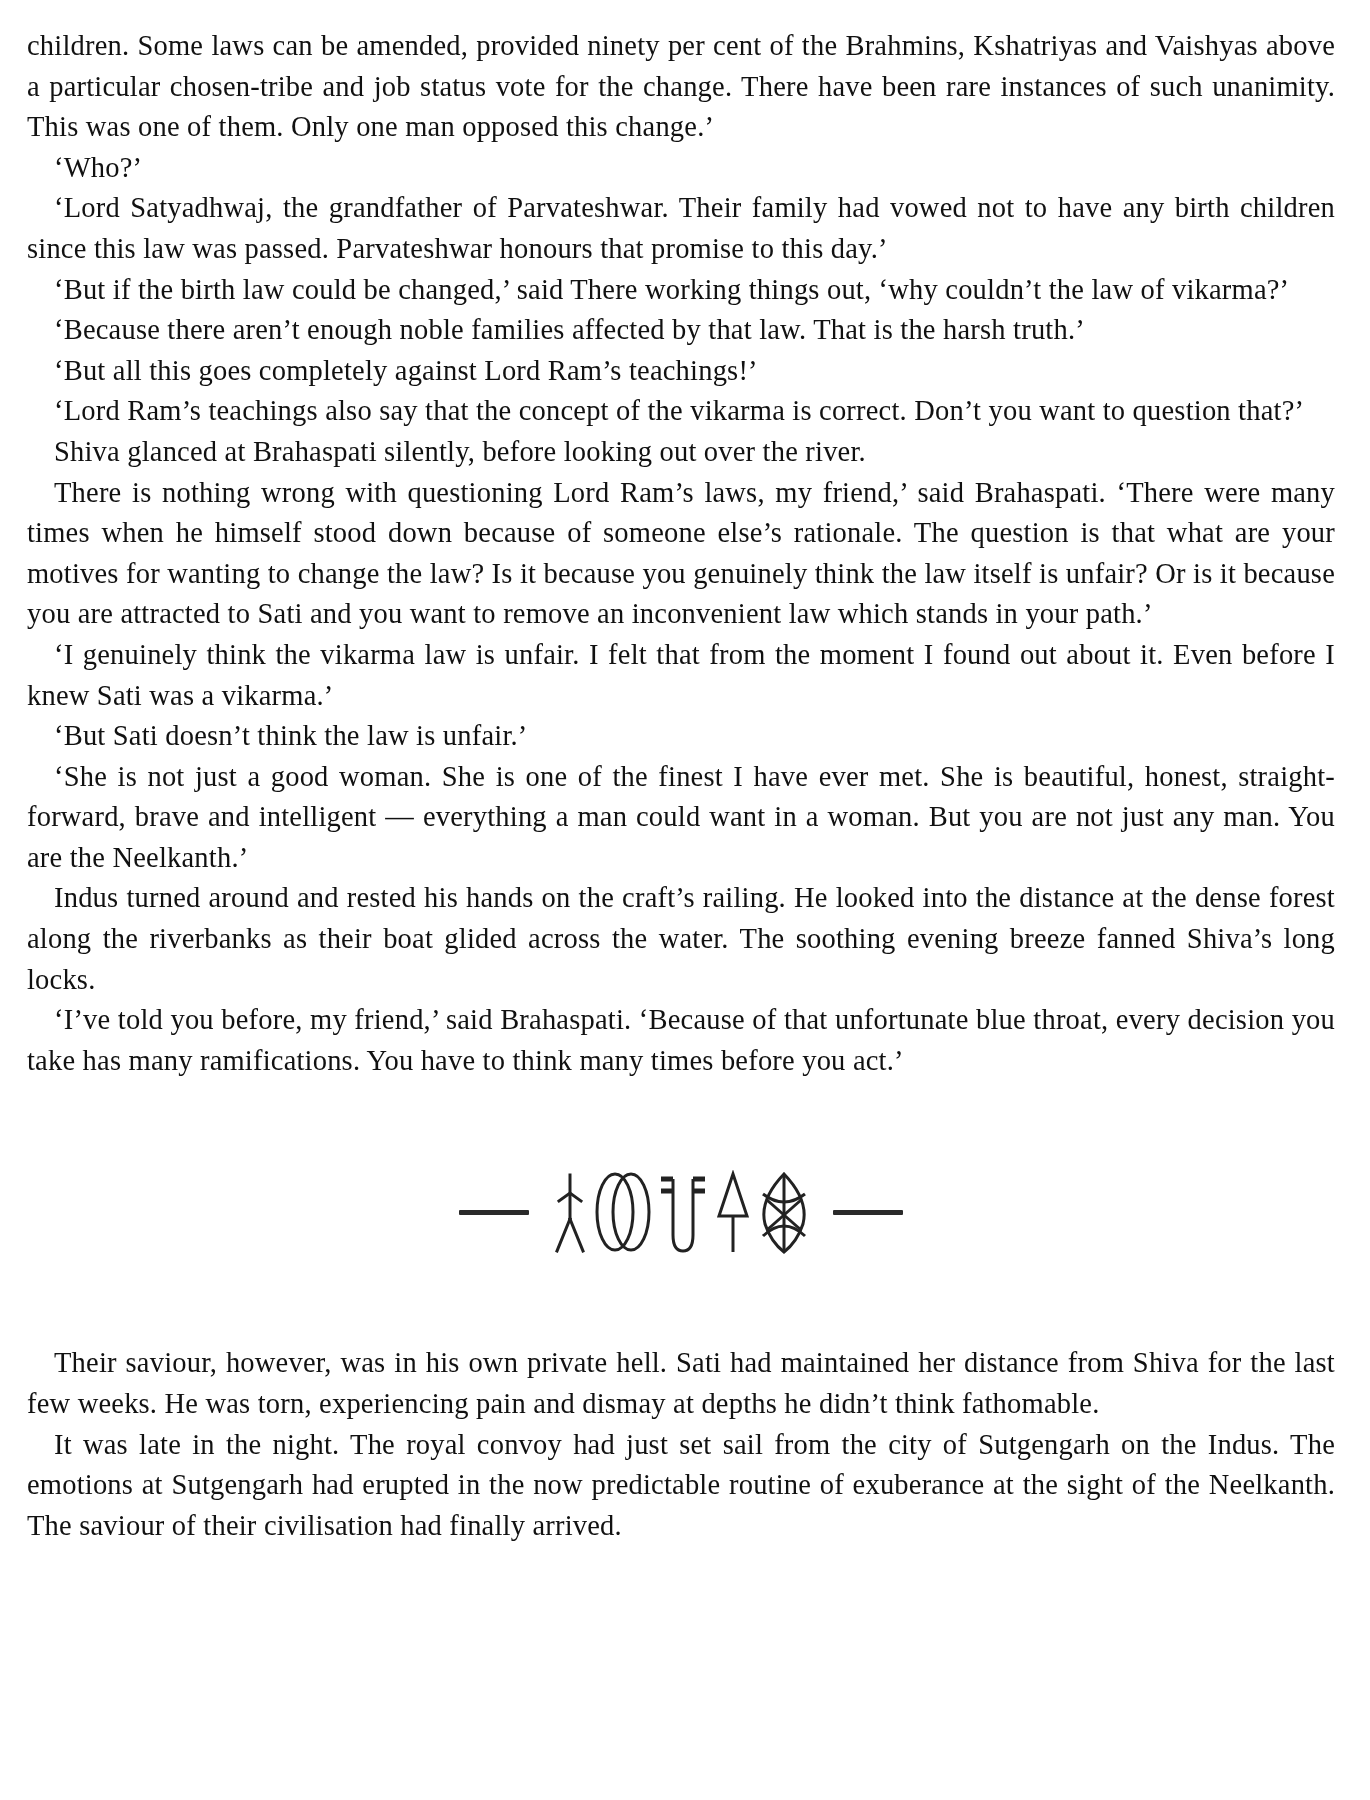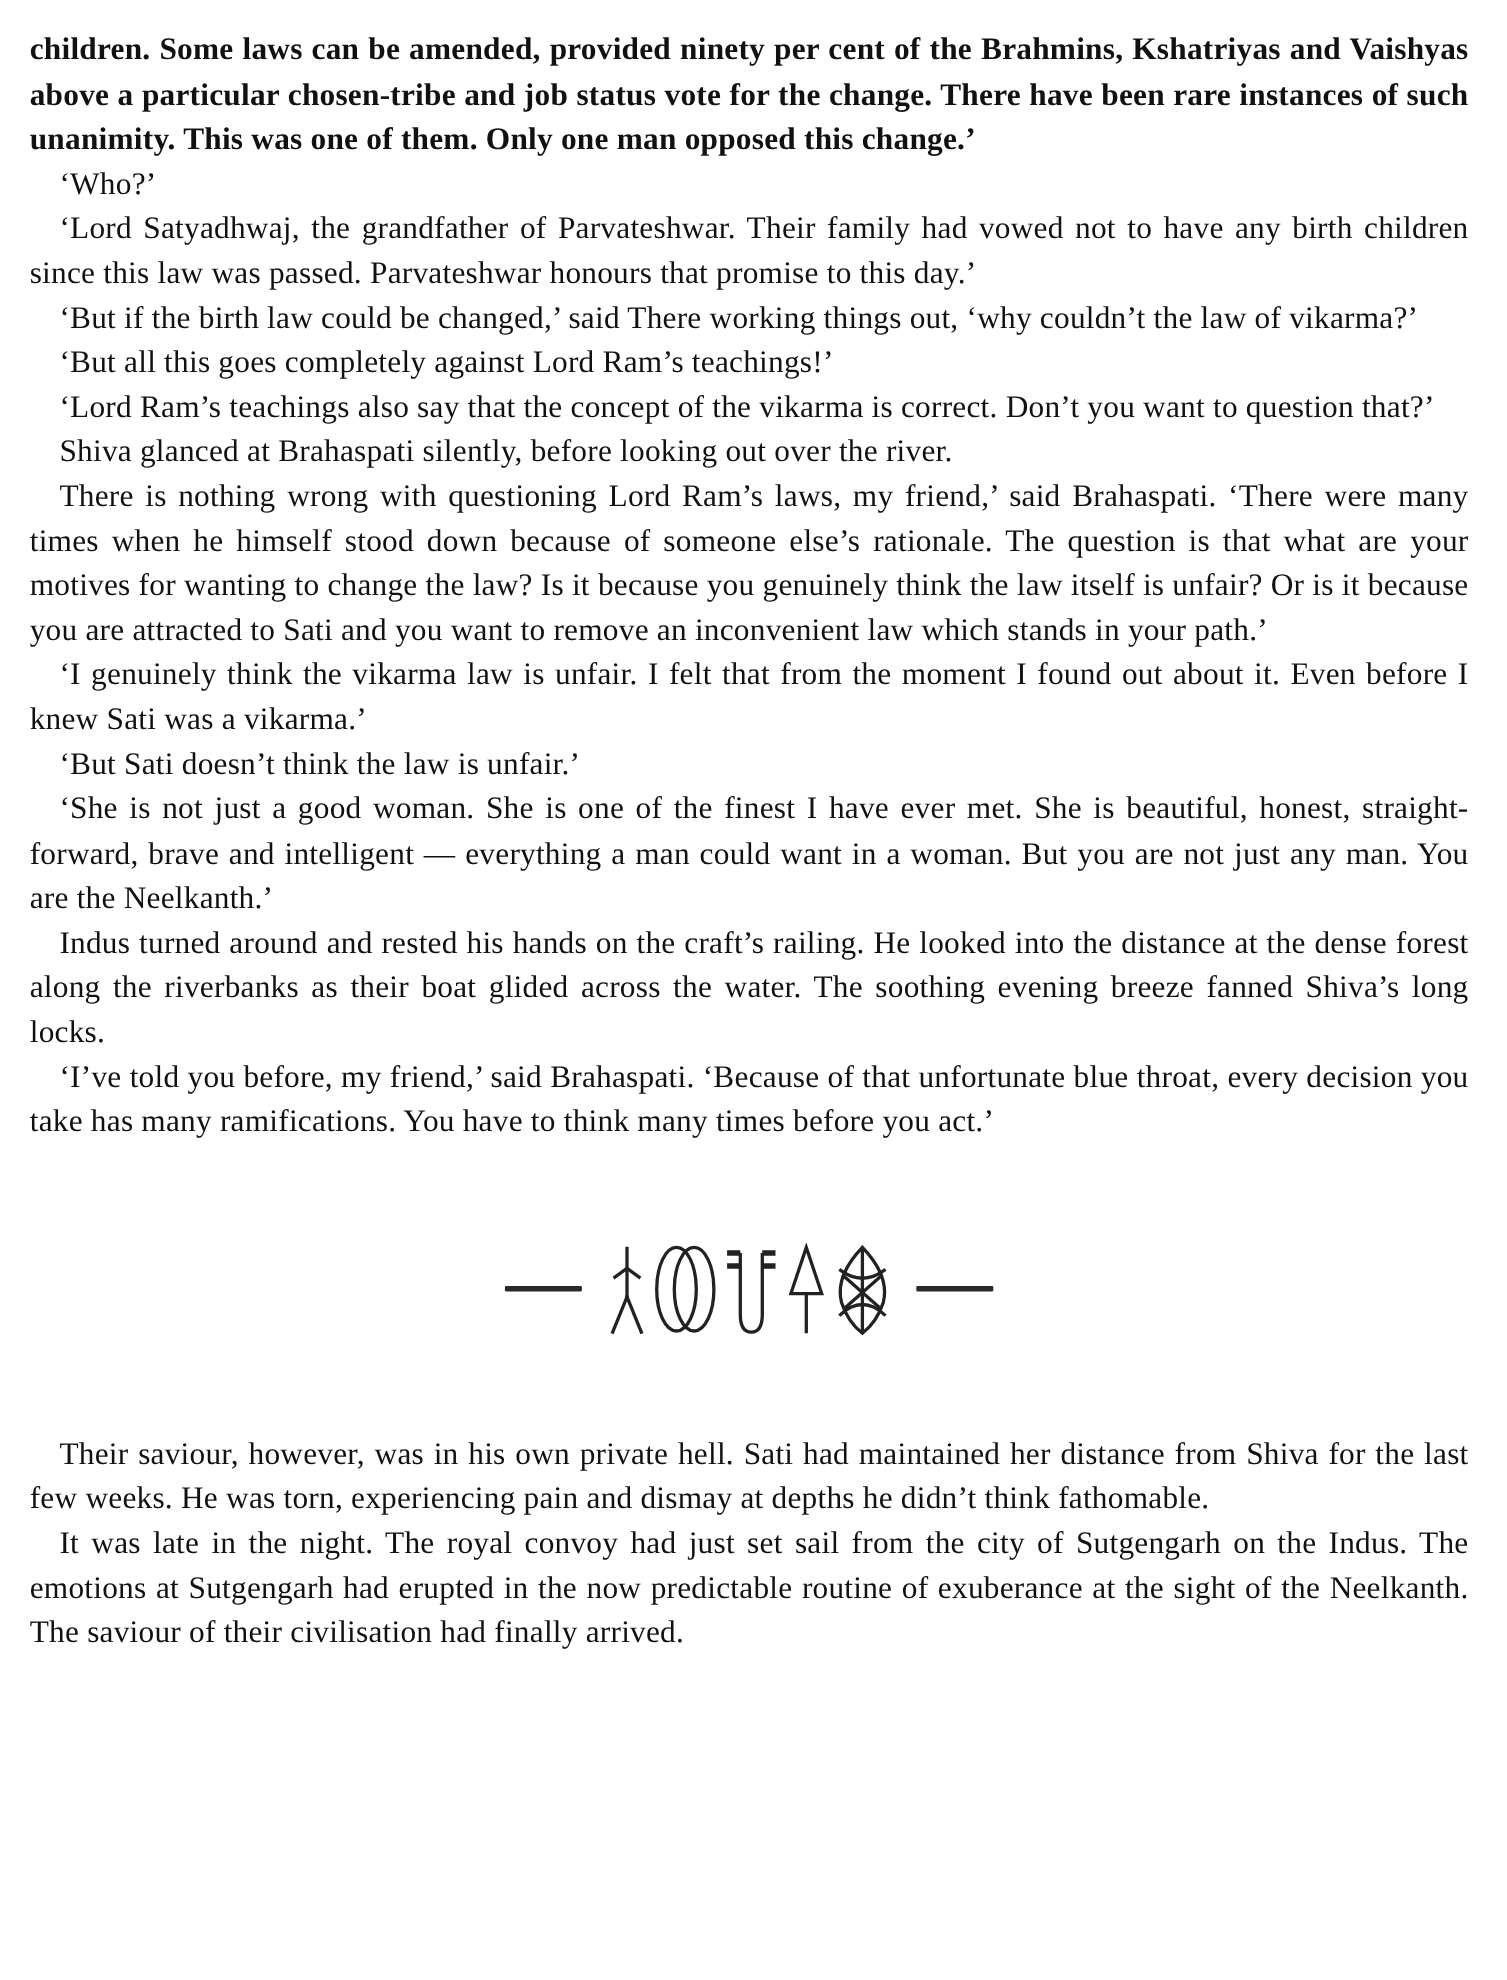--- a/index.html
+++ b/index.html
@@ -24,21 +24,20 @@
       line-height: 40.6px;
       letter-spacing: 0.2px;
     }
     .para {
       margin: 0;
       text-align: justify;
       text-indent: 27px;
     }
     .para.first {
       text-indent: 0;
-      font-weight: bold;
     }
     .separator {
       position: relative;
       height: 262px;
       display: flex;
       align-items: center;
       justify-content: center;
       gap: 0;
     }
     .sep-line {
@@ -59,20 +58,21 @@
 </head>
 <body>
 
 <div class="page">
 
   <div>
     <p class="para first">children. Some laws can be amended, provided ninety per cent of the Brahmins, Kshatriyas and Vaishyas above a particular chosen-tribe and job status vote for the change. There have been rare instances of such unanimity. This was one of them. Only one man opposed this change.’</p>
     <p class="para">‘Who?’</p>
     <p class="para">‘Lord Satyadhwaj, the grandfather of Parvateshwar. Their family had vowed not to have any birth children since this law was passed. Parvateshwar honours that promise to this day.’</p>
     <p class="para">‘But if the birth law could be changed,’ said There working things out, ‘why couldn’t the law of vikarma?’</p>
+    <p class="para">‘Because there aren’t enough noble families affected by that law. That is the harsh truth.’</p>
     <p class="para">‘But all this goes completely against Lord Ram’s teachings!’</p>
     <p class="para">‘Lord Ram’s teachings also say that the concept of the vikarma is correct. Don’t you want to question that?’</p>
     <p class="para">Shiva glanced at Brahaspati silently, before looking out over the river.</p>
     <p class="para">There is nothing wrong with questioning Lord Ram’s laws, my friend,’ said Brahaspati. ‘There were many times when he himself stood down because of someone else’s rationale. The question is that what are your motives for wanting to change the law? Is it because you genuinely think the law itself is unfair? Or is it because you are attracted to Sati and you want to remove an inconvenient law which stands in your path.’</p>
     <p class="para">‘I genuinely think the vikarma law is unfair. I felt that from the moment I found out about it. Even before I knew Sati was a vikarma.’</p>
     <p class="para">‘But Sati doesn’t think the law is unfair.’</p>
     <p class="para">‘She is not just a good woman. She is one of the finest I have ever met. She is beautiful, honest, straight-forward, brave and intelligent — everything a man could want in a woman. But you are not just any man. You are the Neelkanth.’</p>
     <p class="para">Indus turned around and rested his hands on the craft’s railing. He looked into the distance at the dense forest along the riverbanks as their boat glided across the water. The soothing evening breeze fanned Shiva’s long locks.</p>
     <p class="para">‘I’ve told you before, my friend,’ said Brahaspati. ‘Because of that unfortunate blue throat, every decision you take has many ramifications. You have to think many times before you act.’</p>
   </div>

